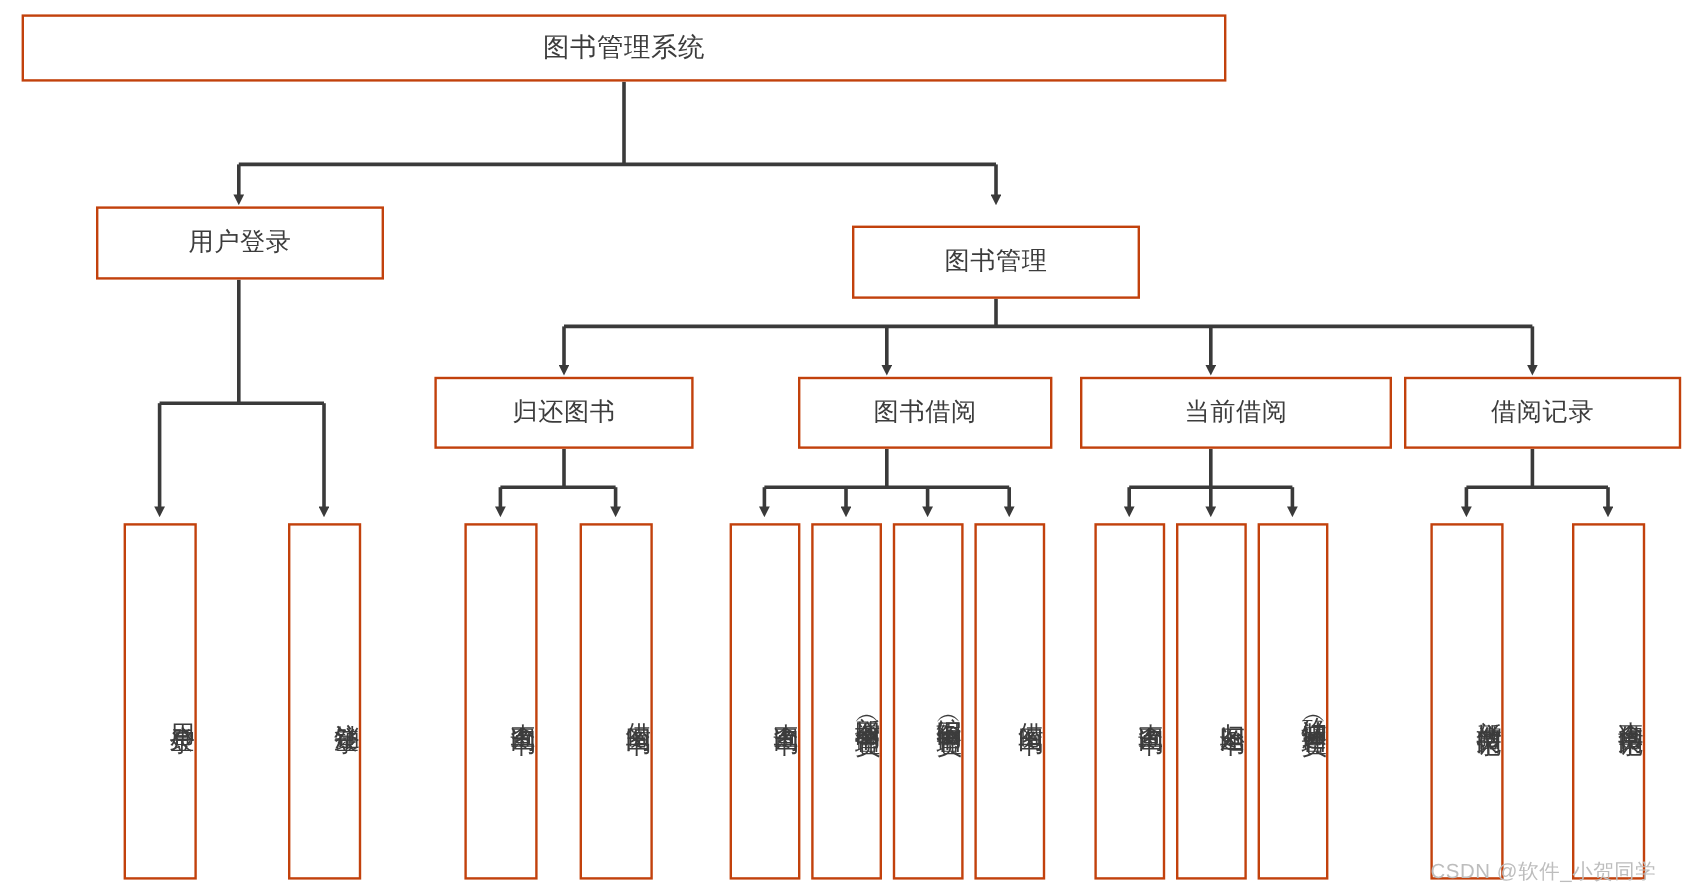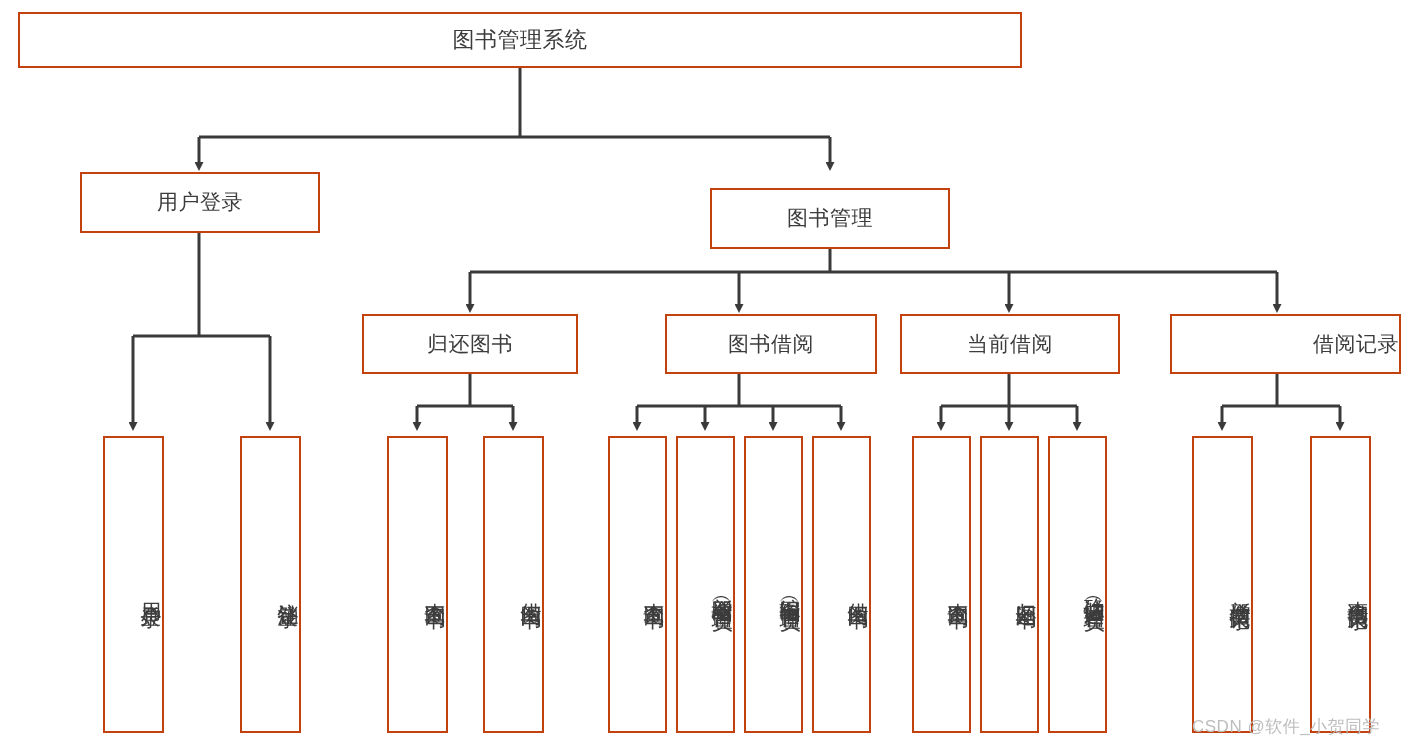--- a/index.html
+++ b/index.html
@@ -126,24 +126,24 @@
   <div class="node" style="left:710px; top:172px; width:240px; height:61px;margin-top:16px;">
     <span>图书管理</span>
   </div>
 
   <div class="node" style="left:362px; top:314px; width:216px; height:60px;">
     <span>归还图书</span>
   </div>
   <div class="node" style="left:633px; top:314px; width:212px; height:60px;margin-left:32px;">
     <span>图书借阅</span>
   </div>
-  <div class="node" style="left:900px; top:314px; width:220px; height:60px;">
+  <div class="node" style="left:900px; top:314px; width:260px; height:60px;">
     <span>当前借阅</span>
   </div>
-  <div class="node" style="left:1170px; top:314px; width:231px; height:60px;justify-content:flex-end;">
+  <div class="node" style="left:1170px; top:314px; width:231px; height:60px;">
     <span>借阅记录</span>
   </div>
 
   <div class="node leaf" style="left:103px; top:436px; width:61px; height:297px;">
     <span>用户登录</span>
   </div>
   <div class="node leaf" style="left:240px; top:436px; width:61px; height:297px;">
     <span>注销登录</span>
   </div>
 

